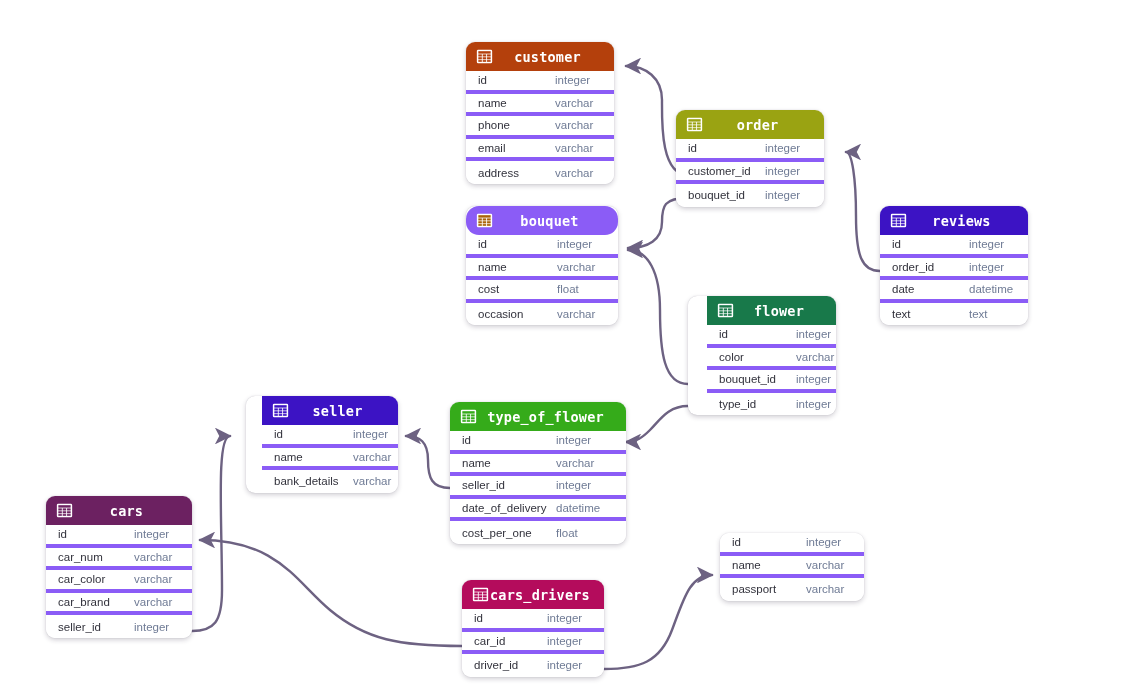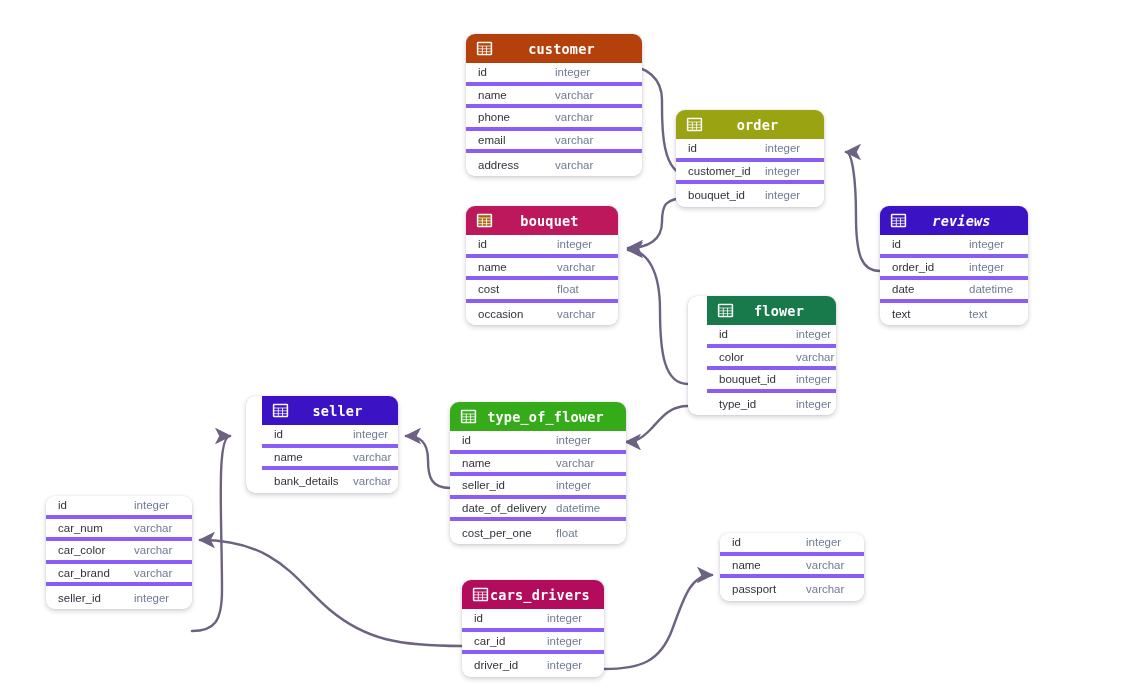--- a/index.html
+++ b/index.html
@@ -126,21 +126,21 @@
 
       <path d="M 192 631 C 214 631 222 622 222 590 C 222 520 216 436 230 436"></path>
 
       <path d="M 462 646 C 400 646 366 640 330 610 C 296 582 278 540 200 540"></path>
 
       <path d="M 604 669 C 640 669 660 662 672 630 C 684 598 690 575 712 575"></path>
     </g>
   </svg>
 
   <div id="tables-layer">
-      <div class="table-card" style="left: 466px; top: 34px; width: 176px;">
+      <div class="table-card" style="left: 466px; top: 42px; width: 148px;">
         <div class="table-header" style="background: rgb(180, 64, 12);">
           <span style="color: rgb(180, 64, 12); display: flex;">
             <svg class="hdr-icon" viewBox="0 0 16 16" xmlns="http://www.w3.org/2000/svg">
               <rect x="0.8" y="1.6" width="14.4" height="12.8" rx="1.2" fill="#ffffff"></rect>
               <rect x="2.2" y="3.0" width="11.6" height="2.3" fill="currentColor"></rect>
               <rect x="2.2" y="6.0" width="3.3" height="2.0" fill="currentColor"></rect>
               <rect x="6.3" y="6.0" width="3.3" height="2.0" fill="currentColor"></rect>
               <rect x="10.4" y="6.0" width="3.4" height="2.0" fill="currentColor"></rect>
               <rect x="2.2" y="8.7" width="3.3" height="2.0" fill="currentColor"></rect>
               <rect x="6.3" y="8.7" width="3.3" height="2.0" fill="currentColor"></rect>
@@ -215,21 +215,21 @@
           </div>
         </div>
         <div class="row">
           <div class="row-inner">
             <span class="row-name">bouquet_id</span>
             <span class="row-type" style="left: 89px;">integer</span>
           </div>
         </div>
       </div>
       <div class="table-card" style="left: 880px; top: 206px; width: 148px;">
-        <div class="table-header" style="background: rgb(60, 19, 196); font-style: italic;">
+        <div class="table-header" style="background: rgb(60, 19, 196);">
           <span style="color: rgb(60, 19, 196); display: flex;">
             <svg class="hdr-icon" viewBox="0 0 16 16" xmlns="http://www.w3.org/2000/svg">
               <rect x="0.8" y="1.6" width="14.4" height="12.8" rx="1.2" fill="#ffffff"></rect>
               <rect x="2.2" y="3.0" width="11.6" height="2.3" fill="currentColor"></rect>
               <rect x="2.2" y="6.0" width="3.3" height="2.0" fill="currentColor"></rect>
               <rect x="6.3" y="6.0" width="3.3" height="2.0" fill="currentColor"></rect>
               <rect x="10.4" y="6.0" width="3.4" height="2.0" fill="currentColor"></rect>
               <rect x="2.2" y="8.7" width="3.3" height="2.0" fill="currentColor"></rect>
               <rect x="6.3" y="8.7" width="3.3" height="2.0" fill="currentColor"></rect>
               <rect x="10.4" y="8.7" width="3.4" height="2.0" fill="currentColor"></rect>
@@ -259,21 +259,21 @@
           </div>
         </div>
         <div class="row">
           <div class="row-inner">
             <span class="row-name">text</span>
             <span class="row-type" style="left: 89px;">text</span>
           </div>
         </div>
       </div>
       <div class="table-card" style="left: 466px; top: 206px; width: 152px;">
-        <div class="table-header" style="background: #be185d;">
+        <div class="table-header" style="background: #8b5cf6; border-radius: 13px;">
           <span style="color: rgb(169, 99, 8); display: flex;">
             <svg class="hdr-icon" viewBox="0 0 16 16" xmlns="http://www.w3.org/2000/svg">
               <rect x="0.8" y="1.6" width="14.4" height="12.8" rx="1.2" fill="#ffffff"></rect>
               <rect x="2.2" y="3.0" width="11.6" height="2.3" fill="currentColor"></rect>
               <rect x="2.2" y="6.0" width="3.3" height="2.0" fill="currentColor"></rect>
               <rect x="6.3" y="6.0" width="3.3" height="2.0" fill="currentColor"></rect>
               <rect x="10.4" y="6.0" width="3.4" height="2.0" fill="currentColor"></rect>
               <rect x="2.2" y="8.7" width="3.3" height="2.0" fill="currentColor"></rect>
               <rect x="6.3" y="8.7" width="3.3" height="2.0" fill="currentColor"></rect>
               <rect x="10.4" y="8.7" width="3.4" height="2.0" fill="currentColor"></rect>
@@ -435,20 +435,38 @@
           </div>
         </div>
         <div class="row">
           <div class="row-inner">
             <span class="row-name">cost_per_one</span>
             <span class="row-type" style="left: 106px;">float</span>
           </div>
         </div>
       </div>
       <div class="table-card" style="left: 46px; top: 496px; width: 146px;">
+        <div class="table-header" style="background: rgb(108, 33, 97);">
+          <span style="color: rgb(108, 33, 97); display: flex;">
+            <svg class="hdr-icon" viewBox="0 0 16 16" xmlns="http://www.w3.org/2000/svg">
+              <rect x="0.8" y="1.6" width="14.4" height="12.8" rx="1.2" fill="#ffffff"></rect>
+              <rect x="2.2" y="3.0" width="11.6" height="2.3" fill="currentColor"></rect>
+              <rect x="2.2" y="6.0" width="3.3" height="2.0" fill="currentColor"></rect>
+              <rect x="6.3" y="6.0" width="3.3" height="2.0" fill="currentColor"></rect>
+              <rect x="10.4" y="6.0" width="3.4" height="2.0" fill="currentColor"></rect>
+              <rect x="2.2" y="8.7" width="3.3" height="2.0" fill="currentColor"></rect>
+              <rect x="6.3" y="8.7" width="3.3" height="2.0" fill="currentColor"></rect>
+              <rect x="10.4" y="8.7" width="3.4" height="2.0" fill="currentColor"></rect>
+              <rect x="2.2" y="11.4" width="3.3" height="1.6" fill="currentColor"></rect>
+              <rect x="6.3" y="11.4" width="3.3" height="1.6" fill="currentColor"></rect>
+              <rect x="10.4" y="11.4" width="3.4" height="1.6" fill="currentColor"></rect>
+            </svg>
+          </span>
+          <span class="table-title">cars</span>
+        </div>
         <div class="row">
           <div class="row-inner">
             <span class="row-name">id</span>
             <span class="row-type" style="left: 88px;">integer</span>
           </div>
         </div>
         <div class="row">
           <div class="row-inner">
             <span class="row-name">car_num</span>
             <span class="row-type" style="left: 88px;">varchar</span>

